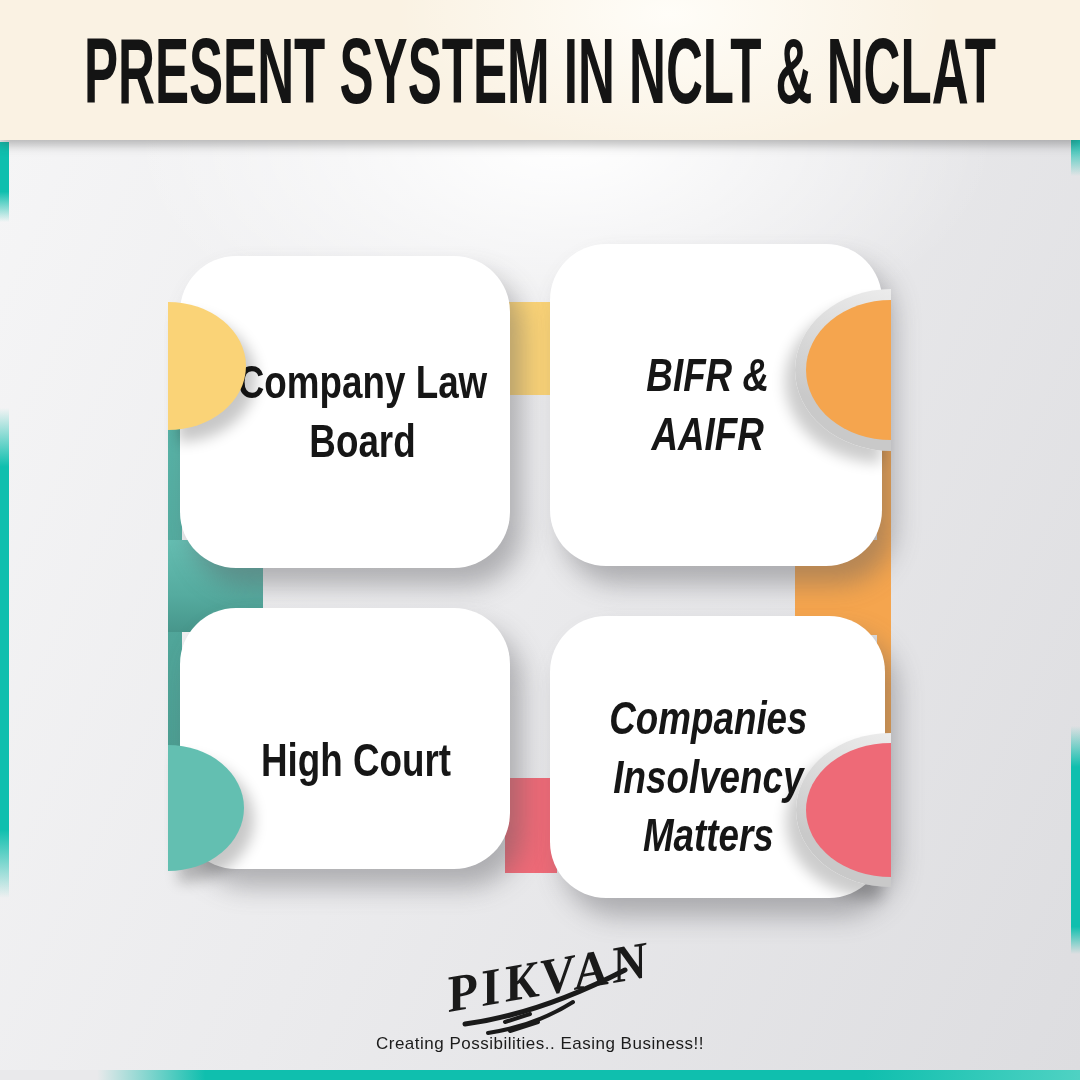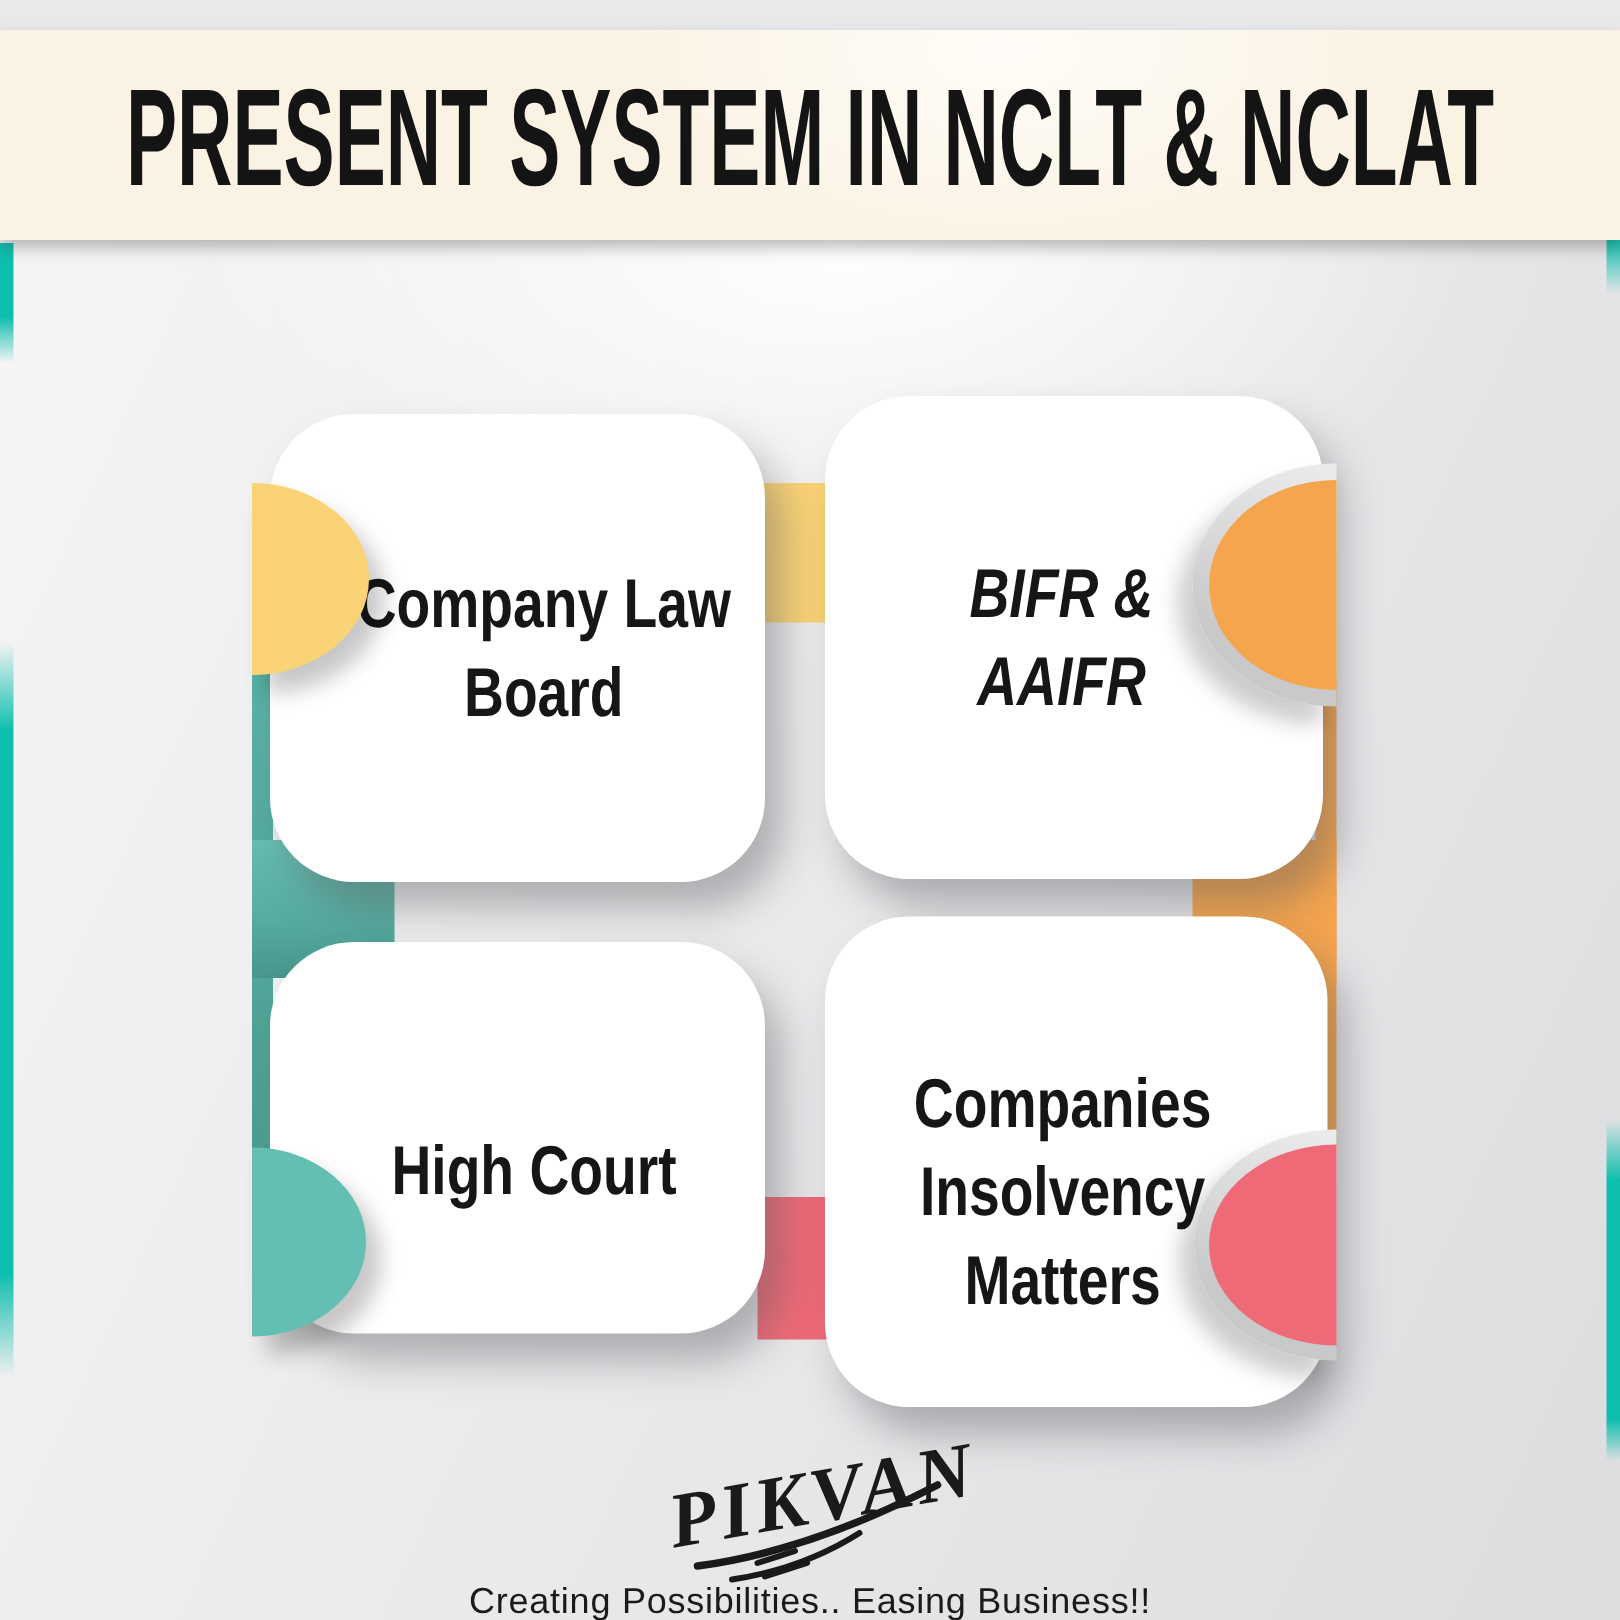--- a/index.html
+++ b/index.html
@@ -1,21 +1,21 @@
 <!DOCTYPE html>
 <html style="--header-bg: #faf2e3; --title-color: #141414; --border-teal: #0fbfae; --card-bg: #ffffff; --yellow: #fad377; --orange: #f5a54e; --teal-soft: #63bfb1; --pink: #ee6a77; --text-color: #161616; --tagline-color: #1b1b1b;"><head>
 <meta charset="utf-8">
 <style>
   html,body{margin:0;padding:0;}
   body{
     width:1080px;height:1080px;position:relative;overflow:hidden;
     font-family:"Liberation Sans",sans-serif;
     background:#e9e9eb;
   }
-  .stage{position:absolute;inset:0;margin-top:20px;}
+  .stage{position:absolute;inset:0;}
   
   .canvas{
     position:absolute;left:0;top:140px;width:1080px;height:930px;
     background:
       radial-gradient(ellipse 620px 320px at 52% 0%, #ffffff 0%, rgba(255,255,255,0) 70%),
       linear-gradient(115deg,#f5f5f6 0%,#ebebed 45%,#dddde0 100%);
   }
   
   .header{
     position:absolute;left:0;top:0;width:1080px;height:140px;
@@ -55,21 +55,21 @@
   
   .card{
     position:absolute;z-index:2;background:var(--card-bg,#ffffff);
     border-radius:56px;
     box-shadow:12px 18px 26px rgba(90,90,95,.42);
     display:flex;align-items:center;justify-content:center;
   }
   .card-tl{left:180px;top:256px;width:330px;height:312px;}
   .card-tr{left:550px;top:244px;width:332px;height:322px;font-style:italic;}
   .card-bl{left:180px;top:608px;width:330px;height:261px;}
-  .card-br{left:550px;top:591px;width:335px;height:327px;}
+  .card-br{left:550px;top:616px;width:335px;height:282px;font-style:italic;}
   .card-label{
     font-weight:700;font-size:46px;line-height:1.28;color:var(--text-color,#161616);
     text-align:center;white-space:pre-line;transform:scaleX(.8);letter-spacing:0;
   }
   .card-tl .card-label{transform:scaleX(.8) translateX(22px);}
   .card-tr .card-label{transform:scaleX(.8) translateX(-10px);}
   .card-bl .card-label{transform:scaleX(.8) translateX(14px) translateY(22px);}
   .card-br .card-label{transform:scaleX(.8) translateX(-12px) translateY(20px);}
   
   .half{position:absolute;z-index:3;}
@@ -90,21 +90,21 @@
     border-radius:100% 0 0 100% / 50% 0 0 50%;}
   
   .signature{position:absolute;left:410px;top:936px;z-index:4;}
   .signature text{
     font-family:"Liberation Serif",serif;font-style:italic;font-weight:700;
     fill:#1a1a1a;letter-spacing:3px;
   }
   .signature path{stroke:#1a1a1a;fill:none;stroke-linecap:round;}
   .tagline{
     position:absolute;left:0;top:1034px;width:1080px;z-index:4;
-    text-align:center;font-size:24px;font-weight:400;color:var(--tagline-color,#1b1b1b);
+    text-align:center;font-size:17px;font-weight:400;color:var(--tagline-color,#1b1b1b);
     letter-spacing:.5px;
   }
 </style>
 </head>
 <body>
 
 <div class="stage">
 
   <div class="header">
     <svg class="title-svg" width="1080" height="140" viewBox="0 0 1080 140">

